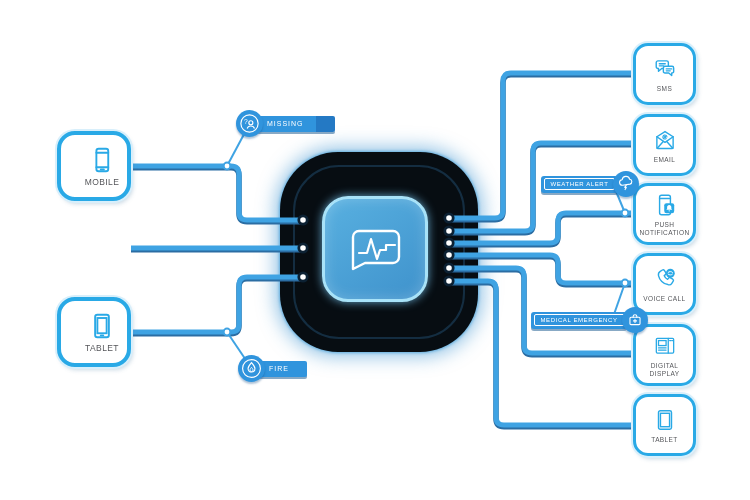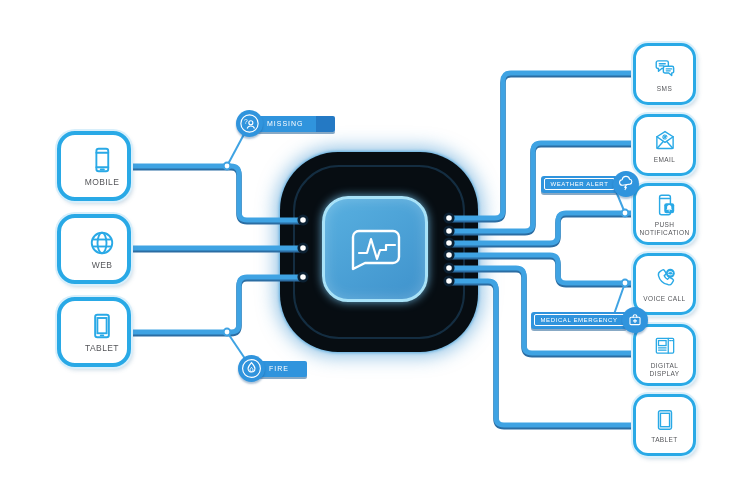--- a/index.html
+++ b/index.html
@@ -118,29 +118,20 @@
   <div class="card left" style="left:57px; top:131px;">
     <svg width="30" height="30" viewBox="0 0 24 24" fill="none" stroke="#29a9e6" stroke-width="1.5" stroke-linecap="round">
       <rect x="7.5" y="3" width="9.5" height="18" rx="1.8"></rect>
       <line x1="7.5" y1="6.2" x2="17" y2="6.2"></line>
       <line x1="7.5" y1="17.8" x2="17" y2="17.8"></line>
       <line x1="11" y1="19.6" x2="13.5" y2="19.6"></line>
     </svg>
     <div class="label">MOBILE</div>
   </div>
 
-  <div class="card left" style="left:57px; top:214px;">
-    <svg width="30" height="30" viewBox="0 0 24 24" fill="none" stroke="#29a9e6" stroke-width="1.5">
-      <circle cx="12" cy="12" r="8.2"></circle>
-      <ellipse cx="12" cy="12" rx="3.6" ry="8.2"></ellipse>
-      <line x1="4.2" y1="9.2" x2="19.8" y2="9.2"></line>
-      <line x1="4.2" y1="14.8" x2="19.8" y2="14.8"></line>
-    </svg>
-    <div class="label">WEB</div>
-  </div>
 
   <div class="card left" style="left:57px; top:297px;">
     <svg width="30" height="30" viewBox="0 0 24 24" fill="none" stroke="#29a9e6" stroke-width="1.5" stroke-linecap="round">
       <rect x="6.5" y="3" width="11" height="18" rx="1.8"></rect>
       <rect x="8.3" y="5.6" width="7.4" height="12.2"></rect>
       <line x1="11" y1="19.5" x2="13" y2="19.5"></line>
     </svg>
     <div class="label">TABLET</div>
   </div>
 

